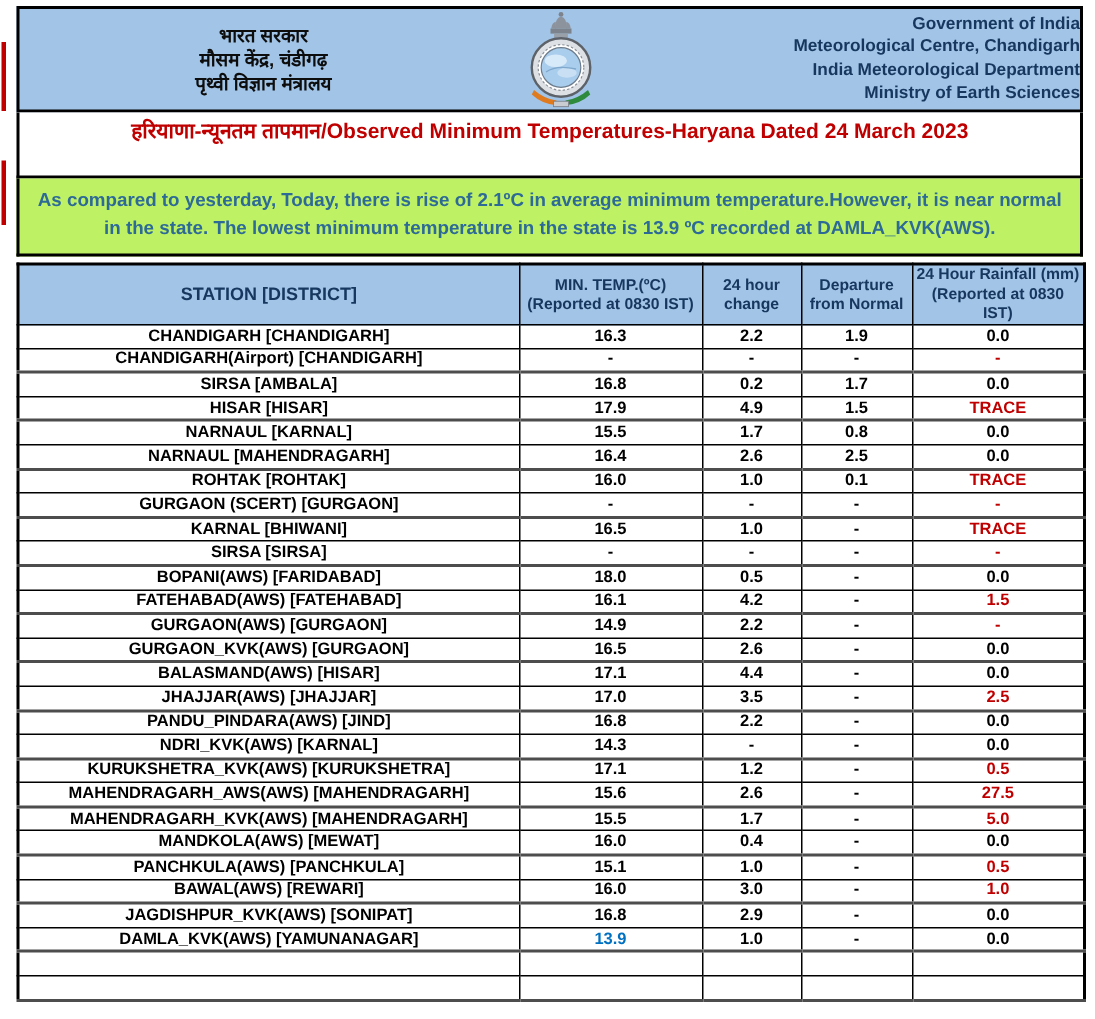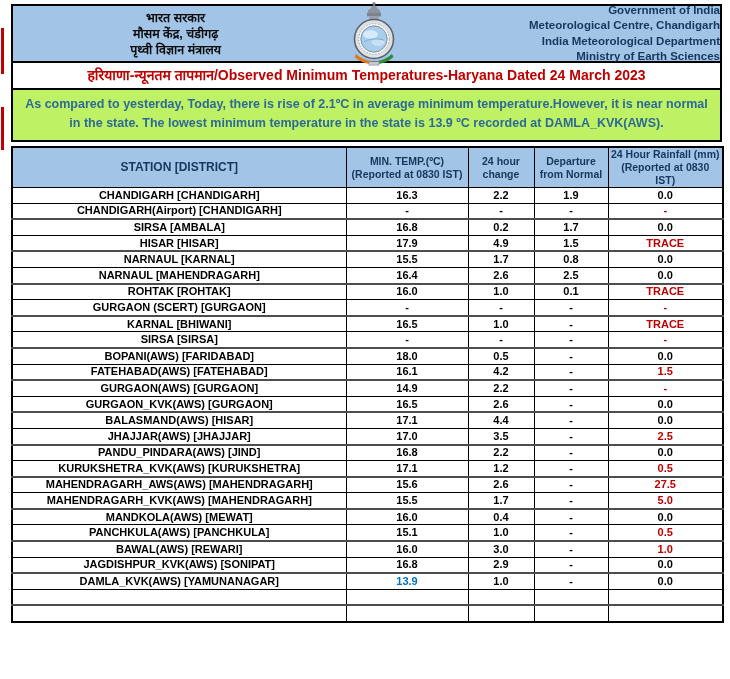--- a/index.html
+++ b/index.html
@@ -15,21 +15,21 @@
   
   .edge-mark {
     position: absolute; left: 1px; width: 3px; background: #c00000;
   }
   .edge-mark.m1 { top: 28px; height: 46px; }
   .edge-mark.m2 { top: 107px; height: 43px; }
 
   
   .letterhead {
     box-sizing: border-box;
-    height: 59px;
+    height: 71px;
     background: #a2c4e6;
     border: 2px solid #000;
     display: flex; align-items: center;
   }
   .hindi-block {
     flex: 0 0 46%;
     text-align: center;
     font-weight: bold;
     font-size: 12.5px;
     line-height: 16px;
@@ -41,21 +41,21 @@
     text-align: right;
     font-weight: bold;
     font-size: 11.5px;
     line-height: 15.5px;
     color: #17375e;
   }
 
   
   .title-bar {
     box-sizing: border-box;
-    height: 27px;
+    height: 44px;
     border: 2px solid #000;
     border-top: none;
     background: #fff;
     color: #c00000;
     font-weight: bold;
     font-size: 14px;
     line-height: 24px;
     text-align: center;
     white-space: nowrap;
   }
@@ -317,20 +317,27 @@
           <td class="red-val">2.5</td>
         </tr>
         <tr>
           <td>PANDU_PINDARA(AWS) [JIND]</td>
           <td>16.8</td>
           <td>2.2</td>
           <td>-</td>
           <td>0.0</td>
         </tr>
         <tr>
+          <td>NDRI_KVK(AWS) [KARNAL]</td>
+          <td>14.3</td>
+          <td>-</td>
+          <td>-</td>
+          <td>0.0</td>
+        </tr>
+        <tr>
           <td>KURUKSHETRA_KVK(AWS) [KURUKSHETRA]</td>
           <td>17.1</td>
           <td>1.2</td>
           <td>-</td>
           <td class="red-val">0.5</td>
         </tr>
         <tr>
           <td>MAHENDRAGARH_AWS(AWS) [MAHENDRAGARH]</td>
           <td>15.6</td>
           <td>2.6</td>

